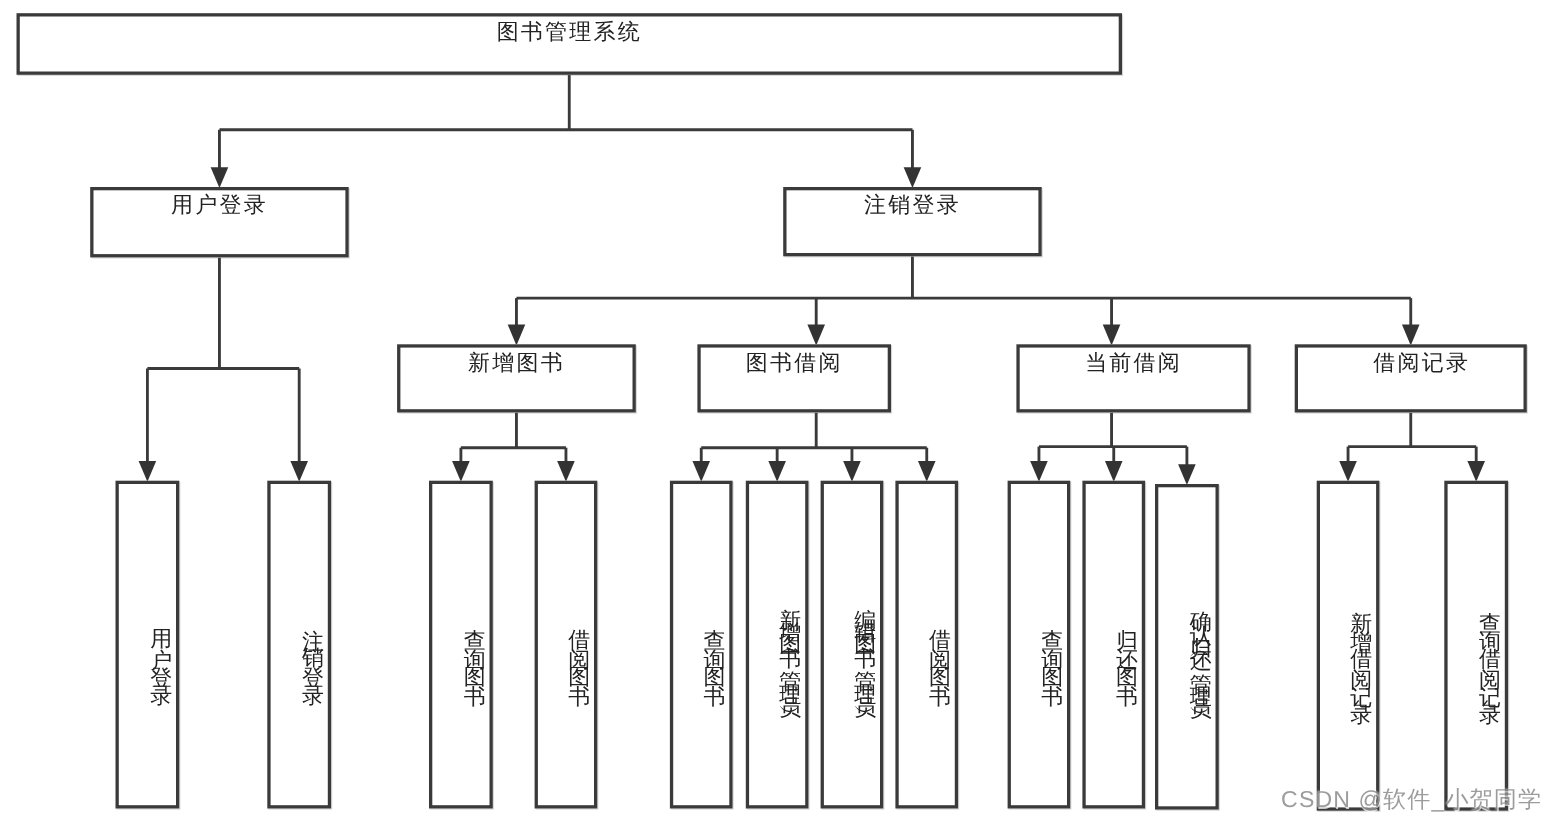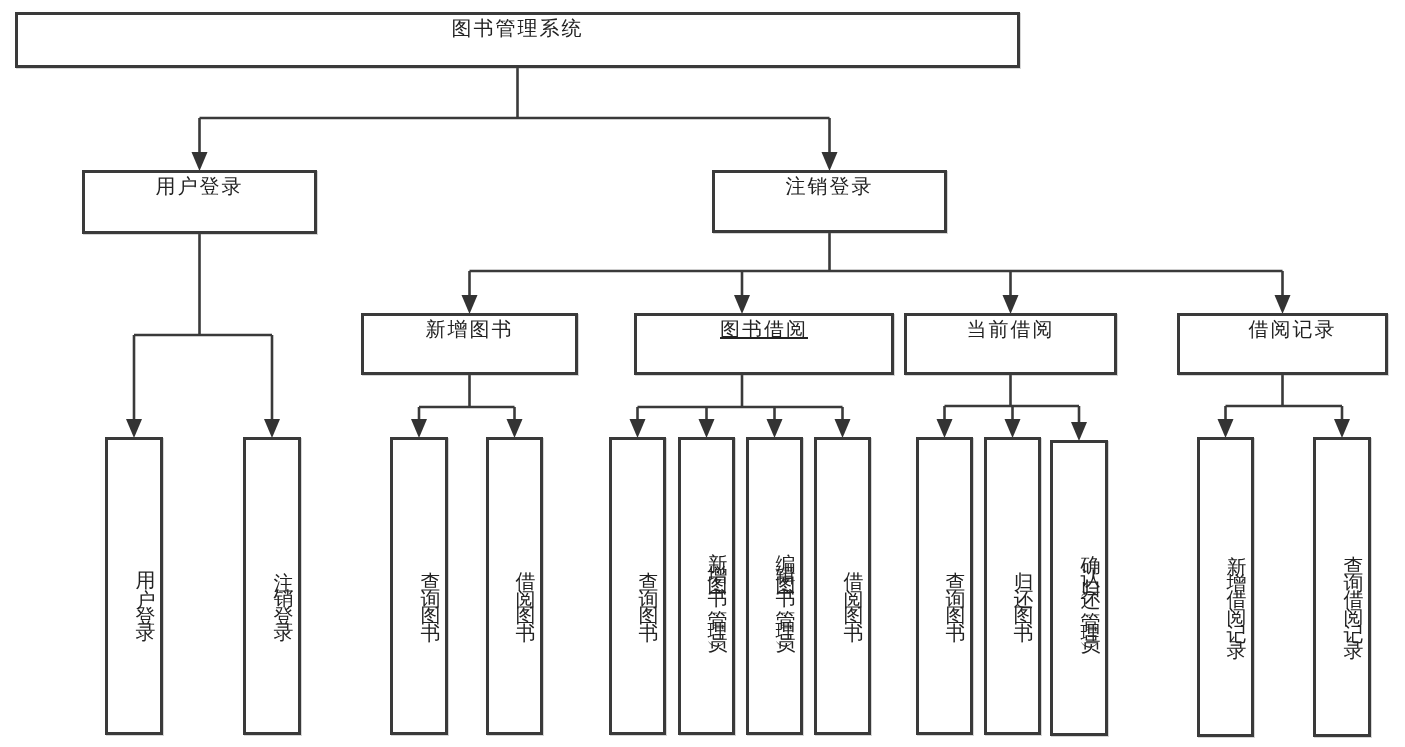--- a/index.html
+++ b/index.html
@@ -128,24 +128,24 @@
       </div>
       <div class="node h" style="left: 82px; top: 170px; width: 235px; height: 64px;">
         <span>用户登录</span>
       </div>
       <div class="node h" style="left: 712px; top: 170px; width: 235px; height: 63px;">
         <span>注销登录</span>
       </div>
       <div class="node h" style="left: 361px; top: 313px; width: 217px; height: 62px;">
         <span>新增图书</span>
       </div>
-      <div class="node h" style="left: 634px; top: 313px; width: 260px; height: 62px; text-decoration: underline;">
+      <div class="node h" style="left: 634px; top: 313px; width: 176px; height: 62px;">
         <span>图书借阅</span>
       </div>
-      <div class="node h" style="left: 904px; top: 313px; width: 213px; height: 62px;">
+      <div class="node h" style="left: 924px; top: 313px; width: 213px; height: 62px;">
         <span>当前借阅</span>
       </div>
       <div class="node h" style="left: 1177px; top: 313px; width: 211px; height: 62px; padding-left: 20px;">
         <span>借阅记录</span>
       </div>
       <div class="node v" style="left: 105px; top: 437px; width: 58px; height: 298px; padding-top: 8.5px;">
         <span style="letter-spacing: 17px;">用户登录</span>
       </div>
       <div class="node v" style="left: 243px; top: 437px; width: 58px; height: 298px; padding-top: 8.5px;">
         <span style="letter-spacing: 17px;">注销登录</span>
@@ -177,13 +177,14 @@
       <div class="node v" style="left: 1050px; top: 440px; width: 58px; height: 296px; padding-top: 5.66667px;">
         <span style="letter-spacing: 11.3333px;">确认归还（管理员）</span>
       </div>
       <div class="node v" style="left: 1197px; top: 437px; width: 57px; height: 300px; padding-top: 8.5px;">
         <span style="letter-spacing: 17px;">新增借阅记录</span>
       </div>
       <div class="node v" style="left: 1313px; top: 437px; width: 58px; height: 300px; padding-top: 8.5px;">
         <span style="letter-spacing: 17px;">查询借阅记录</span>
       </div>
     </div>
+  <div id="watermark">CSDN @软件_小贺同学</div>
 </div>
 
 </body></html>

